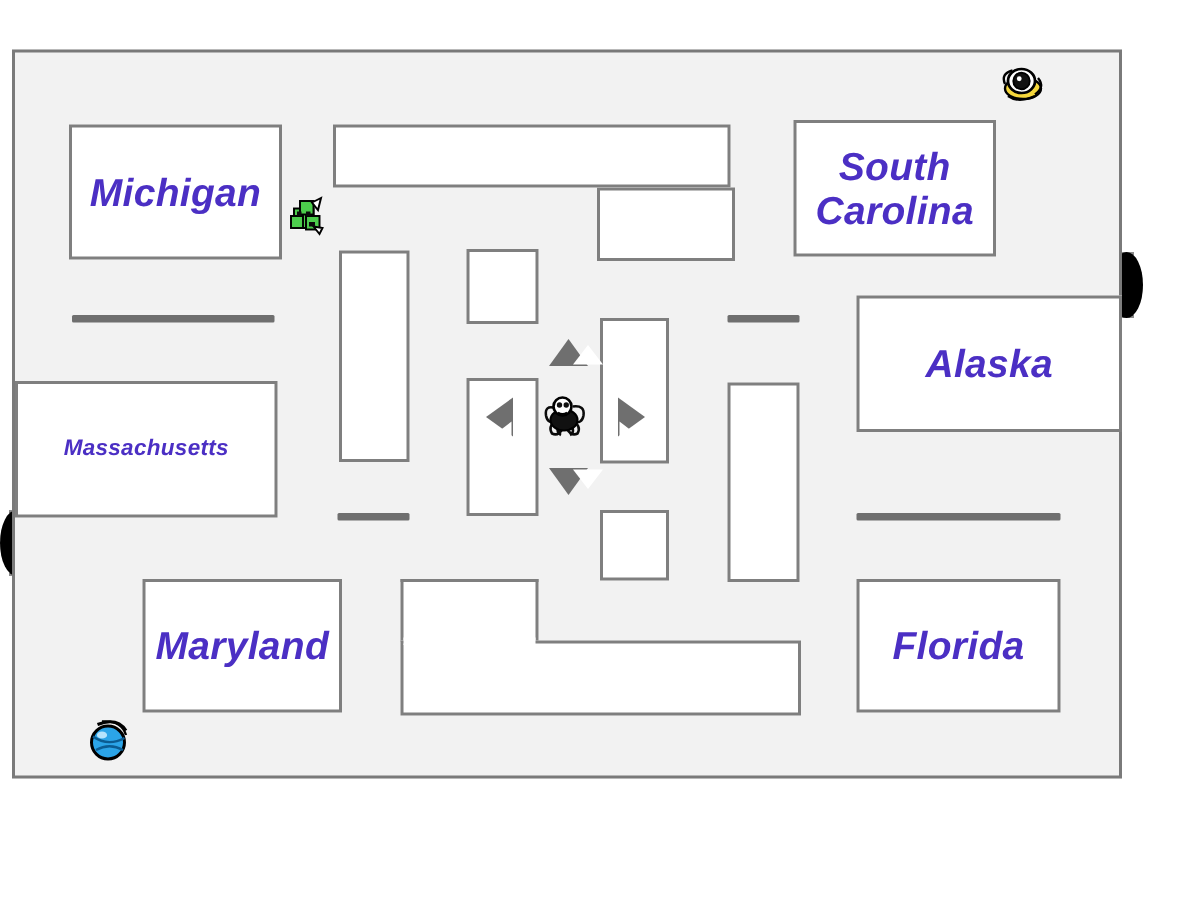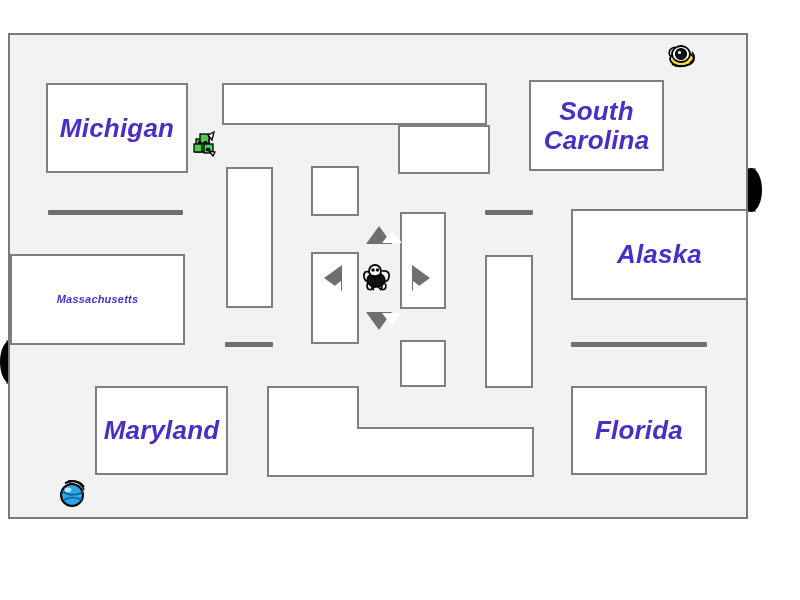--- a/index.html
+++ b/index.html
@@ -49,21 +49,21 @@
     font-style: italic;
     font-weight: bold;
     font-size: 26px;
     line-height: 1.08;
     text-align: center;
     letter-spacing: 0.2px;
     white-space: pre-line;
     user-select: none;
   }
   .room-label.small {
-    font-size: 11px;
+    font-size: 15px;
   }
 
   
   .block {
     position: absolute;
     background: #ffffff;
     border: 2px solid #7f7f7f;
     box-sizing: border-box;
   }
 
@@ -194,21 +194,21 @@
 
   <div class="room" style="left:529px; top:80px; width:135px; height:91px;justify-content:center;">
     <span class="room-label">South
 Carolina</span>
   </div>
 
   <div class="room" style="left:10px; top:254px; width:175px; height:91px;">
     <span class="room-label small">Massachusetts</span>
   </div>
 
-  <div class="room" style="left:571px; top:209px; width:177px; height:91px;">
+  <div class="room" style="left:571px; top:197px; width:177px; height:91px;">
     <span class="room-label">Alaska</span>
   </div>
 
   <div class="room" style="left:571px; top:386px; width:136px; height:89px;">
     <span class="room-label">Florida</span>
   </div>
 
   <div class="room" style="left:95px; top:386px; width:133px; height:89px;">
     <span class="room-label">Maryland</span>
   </div>

